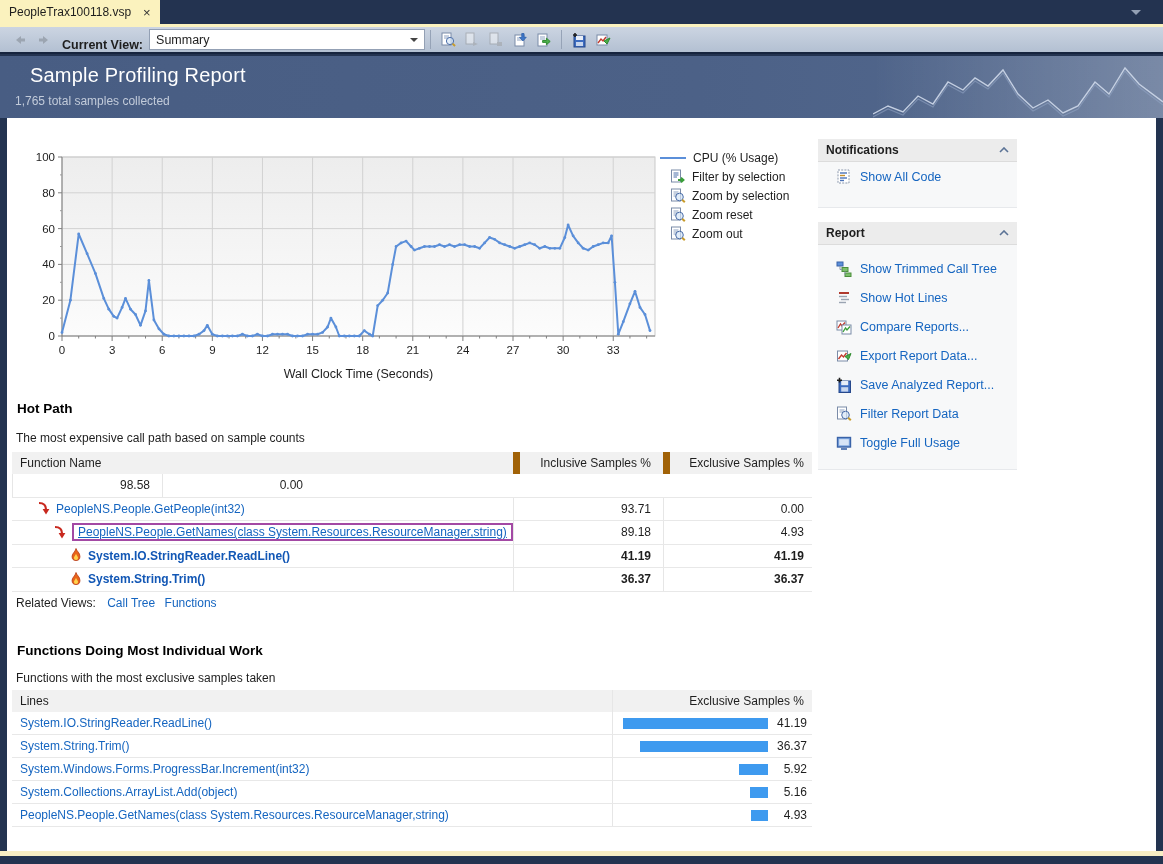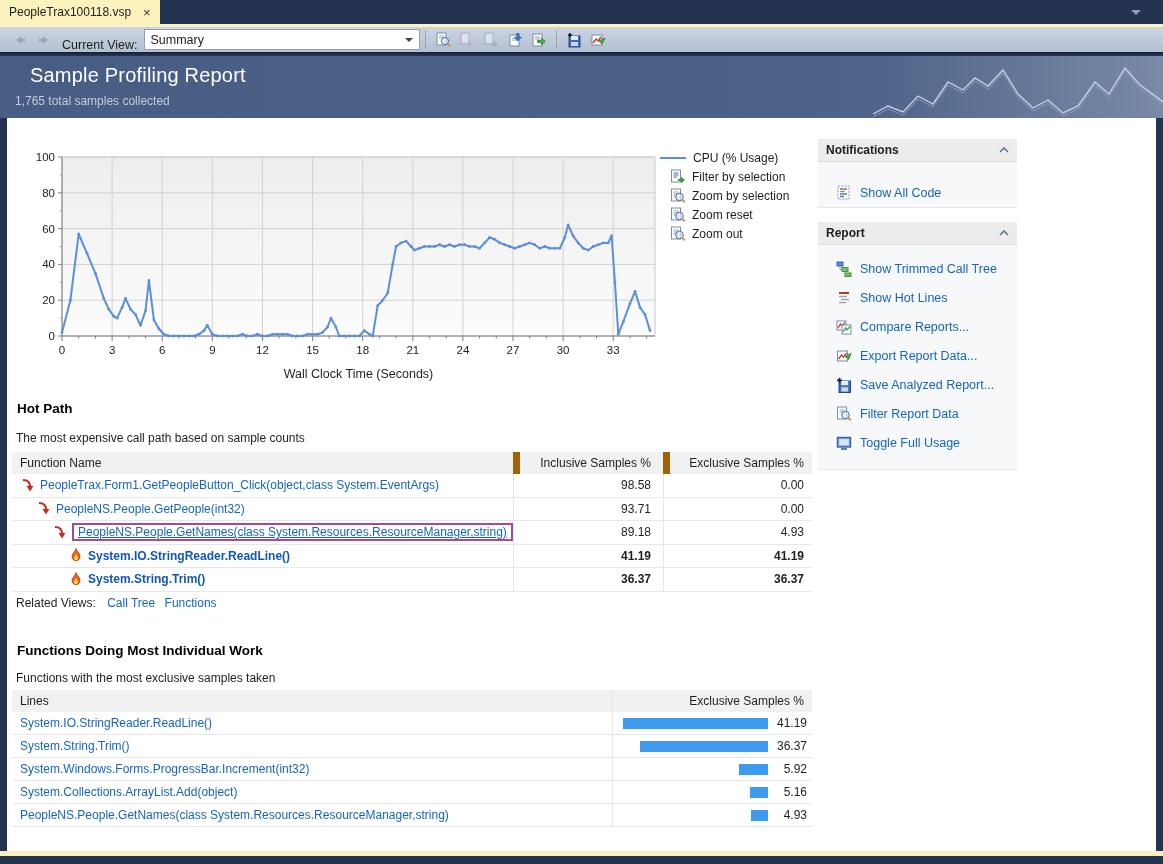--- a/index.html
+++ b/index.html
@@ -15,21 +15,21 @@
   .tab-drop { position:absolute; right:22px; top:10px; width:0; height:0;
               border-left:5px solid transparent; border-right:5px solid transparent; border-top:5px solid #93A0B4; }
   .tab-underline { position:absolute; top:24px; left:0; width:100%; height:3px; background:#FBF2BE; }
 
   
   .toolbar { position:absolute; top:27px; left:0; width:100%; height:27px;
              background:linear-gradient(#CCD5E2,#B3C0D2); display:flex; align-items:center; padding-left:8px;
              border-bottom:2px solid #16243E; font-size:12.5px; color:#1e1e1e; }
   .tbtn { width:24px; height:22px; display:flex; align-items:center; justify-content:center; cursor:pointer; }
   .tsep { width:1px; height:19px; background:#96A3B7; margin:0 5px; }
-  .cv-label { margin:11px 6px 0 6px; }
+  .cv-label { margin:11px 6px 0 6px;font-weight:bold; }
   .cv-select { width:276px; height:21px; background:#fff; border:1px solid #93A0B4; display:flex;
                align-items:center; padding-left:6px; position:relative; cursor:pointer; }
   .cv-select .arrow { position:absolute; right:6px; top:8px; width:0; height:0;
                border-left:4px solid transparent; border-right:4px solid transparent; border-top:4px solid #444; }
 
   
   .rheader { position:absolute; top:56px; left:0; width:100%; height:62px;
              background:linear-gradient(90deg,#485D83 0%,#4C6187 60%,#54698E 100%); overflow:hidden; }
   .rheader .title { position:absolute; left:14px; top:8px; font-size:20px; color:#fff; letter-spacing:.2px;margin-left:16px; }
   .rheader .subtitle { position:absolute; left:15px; top:38px; font-size:12px; color:#C2CBDA; }
@@ -50,21 +50,21 @@
   
   .panel { position:absolute; left:811px; width:199px; }
   .panel-head { height:23px; background:#ECECEC; border-bottom:1px solid #DCDCDC; display:flex;
                 align-items:center; padding:0 8px; font-size:12px; font-weight:bold; color:#1e1e1e; }
   .panel-head svg { margin-left:auto; }
   .panel-body { background:#F7F8F9; border-bottom:1px solid #E7E9EC; }
   .pitem { display:flex; align-items:center; padding-left:18px; height:29px; cursor:pointer; }
   .pitem .picon { width:16px; height:16px; margin-right:8px; flex:none; }
   .plink { font-size:12.5px; color:#1565C0; text-decoration:none; }
   #panel-notifications { top:21px; }
-  #panel-notifications .panel-body { height:46px; display:flex; align-items:flex-end; }
+  #panel-notifications .panel-body { height:46px; display:flex; align-items:flex-start; }
   #panel-report { top:104px; }
   #panel-report .panel-body { padding:9px 0 12px 0; }
 
   
   .sec-title { position:absolute; left:10px; font-size:13.5px; font-weight:bold; color:#000; }
   .sec-sub { position:absolute; left:9px; font-size:12px; color:#1e1e1e; }
 
   
   .vtable { position:absolute; left:5px; width:800px; font-size:12px; color:#1e1e1e; }
   .thead { display:flex; height:22px; background:#F1F1F1; align-items:center; }
@@ -561,27 +561,20 @@
     <div class="sec-title" id="hotpath-title">Hot Path</div>
     <div class="sec-sub" id="hotpath-sub">The most expensive call path based on sample counts</div>
     <div class="vtable" id="hotpath-table">
       <div class="thead">
         <div class="cell c-name">Function Name</div>
         <div class="cell num c-inc">Inclusive Samples %</div>
         <div class="cell num c-exc">Exclusive Samples %</div>
       </div>
       <div id="hotpath-rows">
           <div class="trow">
-            <div class="cell c-name" style="padding-left:8px">
-              <span class="hp-icon"><svg width="16" height="15" viewBox="0 0 16 15">
-                  <path d="M3 2 Q10 2 10 8.5" fill="none" stroke="#C8281E" stroke-width="2.2"></path>
-                  <path d="M6.6 8 L13.4 8 L10 13.4 Z" fill="#C8281E"></path>
-                </svg></span>
-              <a class="flink">PeopleTrax.Form1.GetPeopleButton_Click(object,class System.EventArgs)</a>
-            </div>
             <div class="cell num c-inc rownum">98.58</div>
             <div class="cell num c-exc rownum">0.00</div>
           </div>
           <div class="trow">
             <div class="cell c-name" style="padding-left:24px">
               <span class="hp-icon"><svg width="16" height="15" viewBox="0 0 16 15">
                   <path d="M3 2 Q10 2 10 8.5" fill="none" stroke="#C8281E" stroke-width="2.2"></path>
                   <path d="M6.6 8 L13.4 8 L10 13.4 Z" fill="#C8281E"></path>
                 </svg></span>
               <a class="flink">PeopleNS.People.GetPeople(int32)</a>

